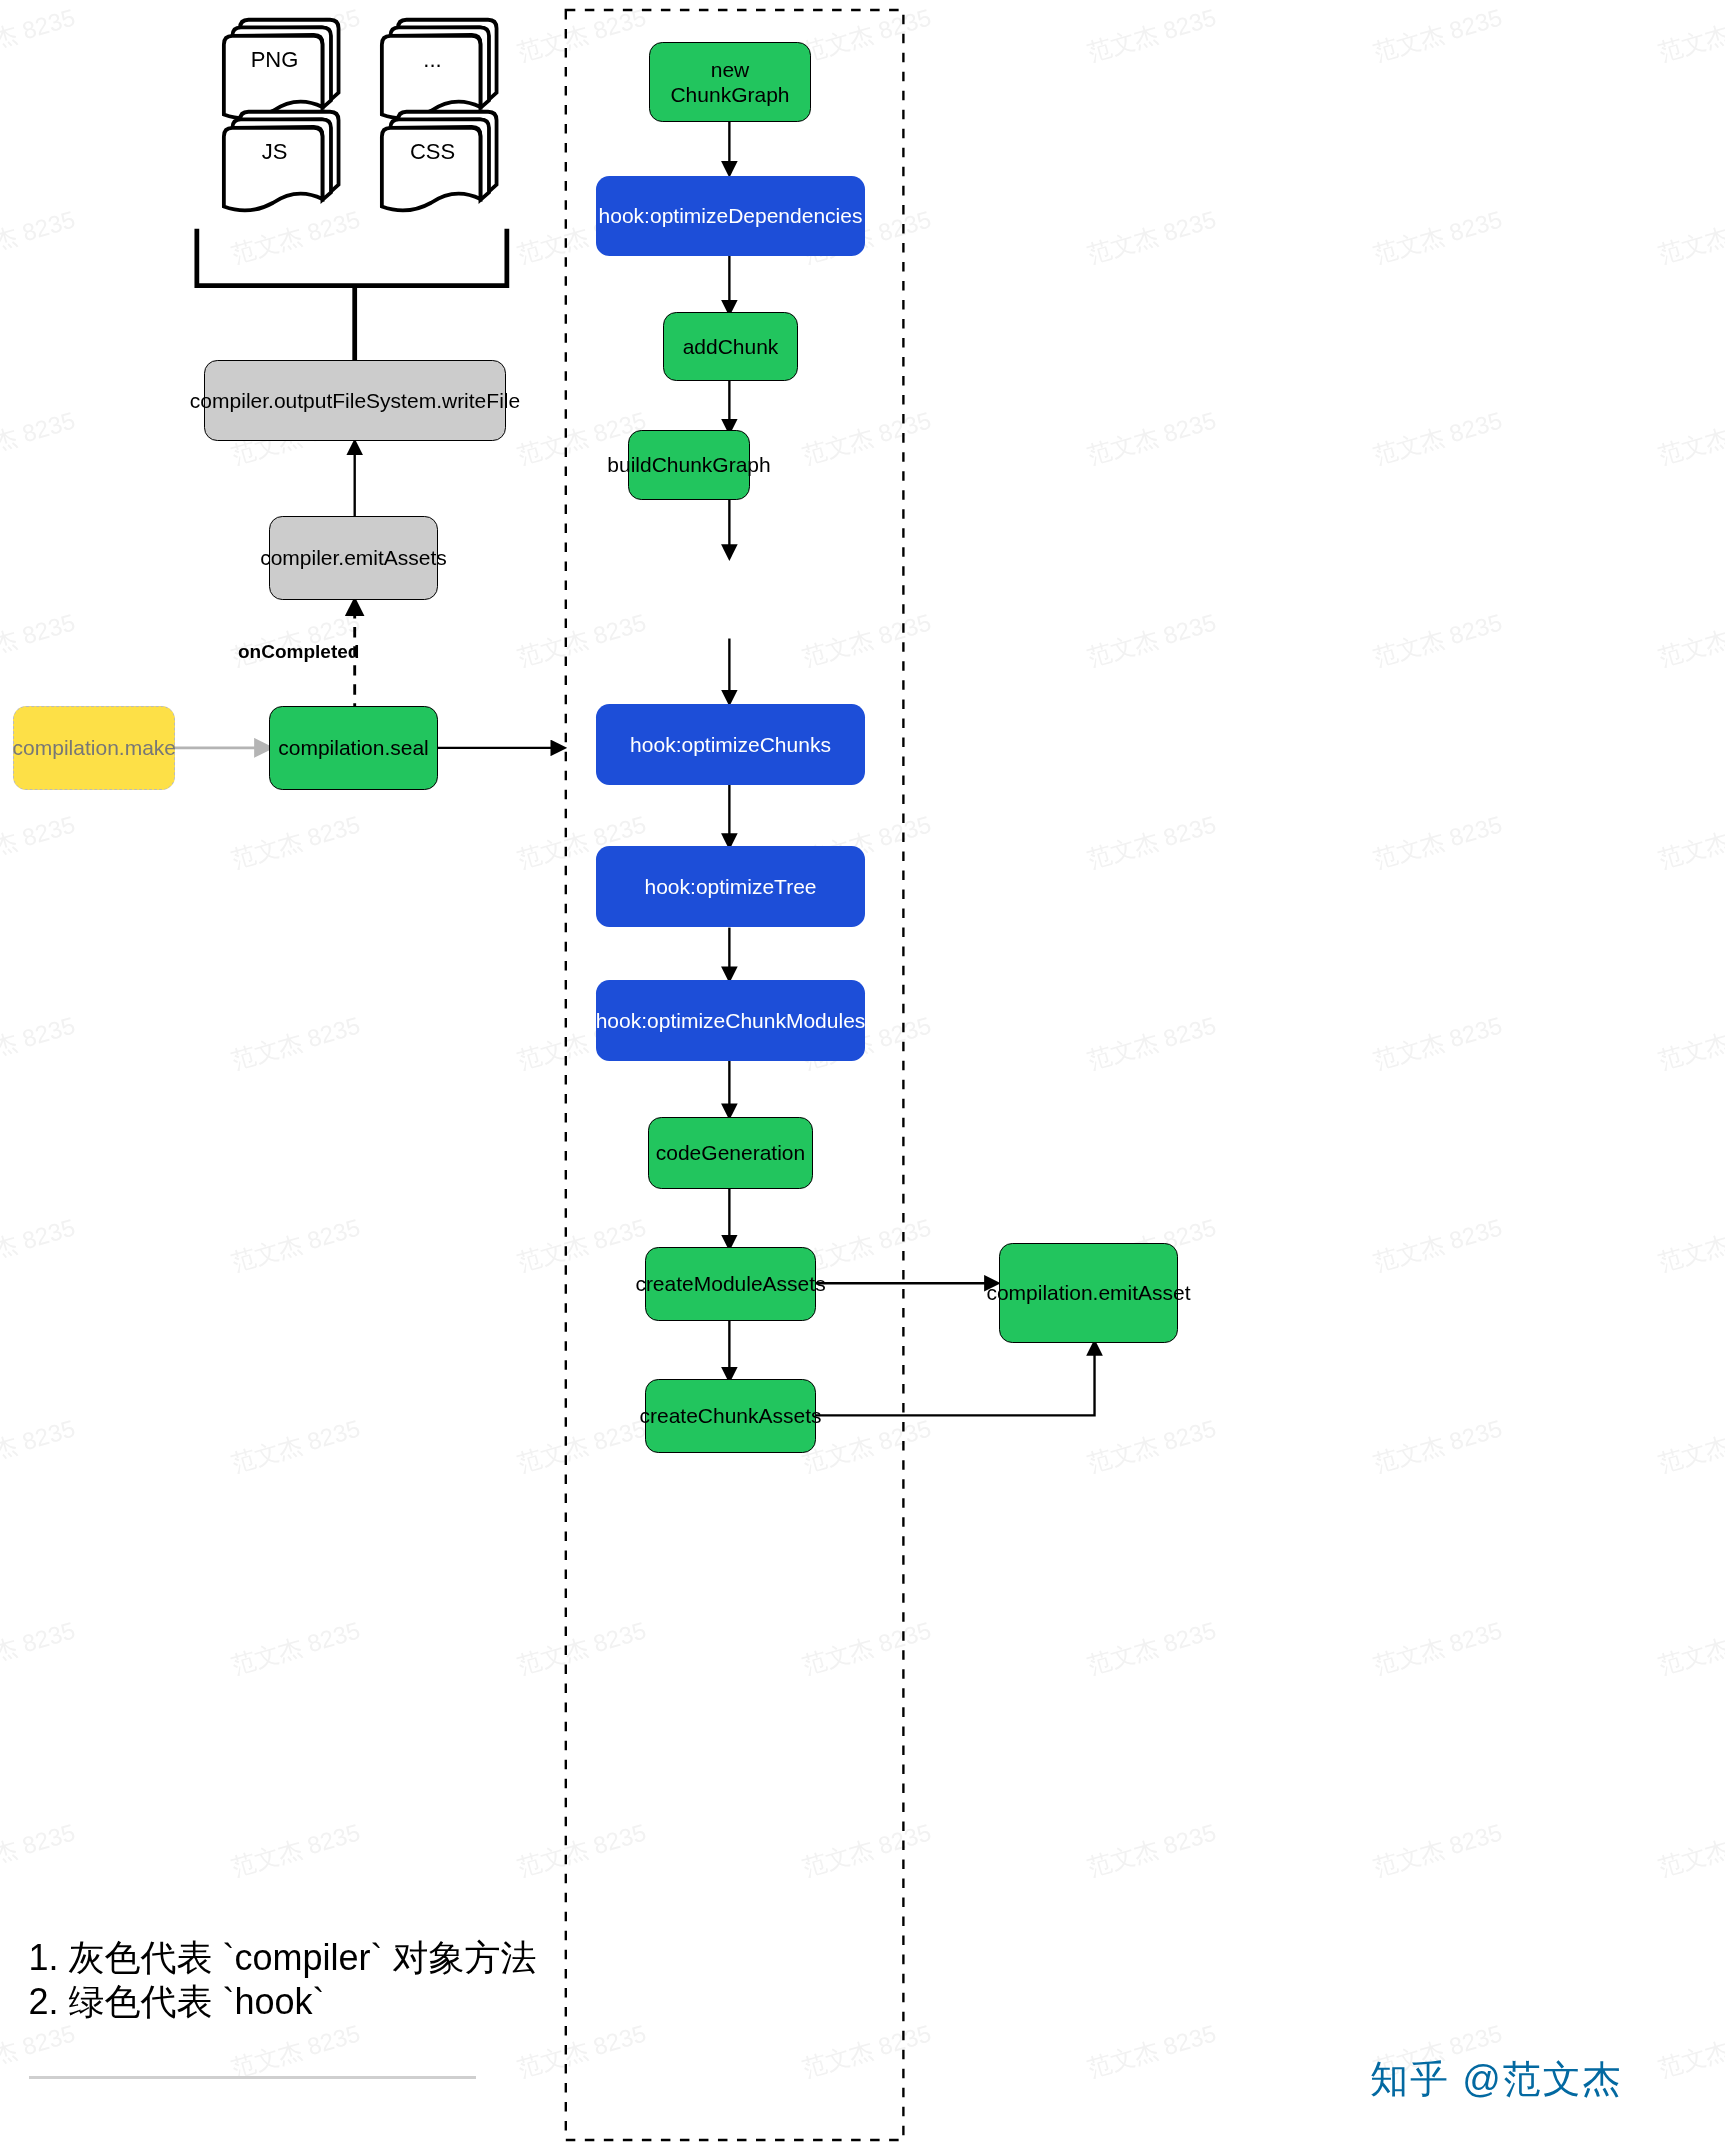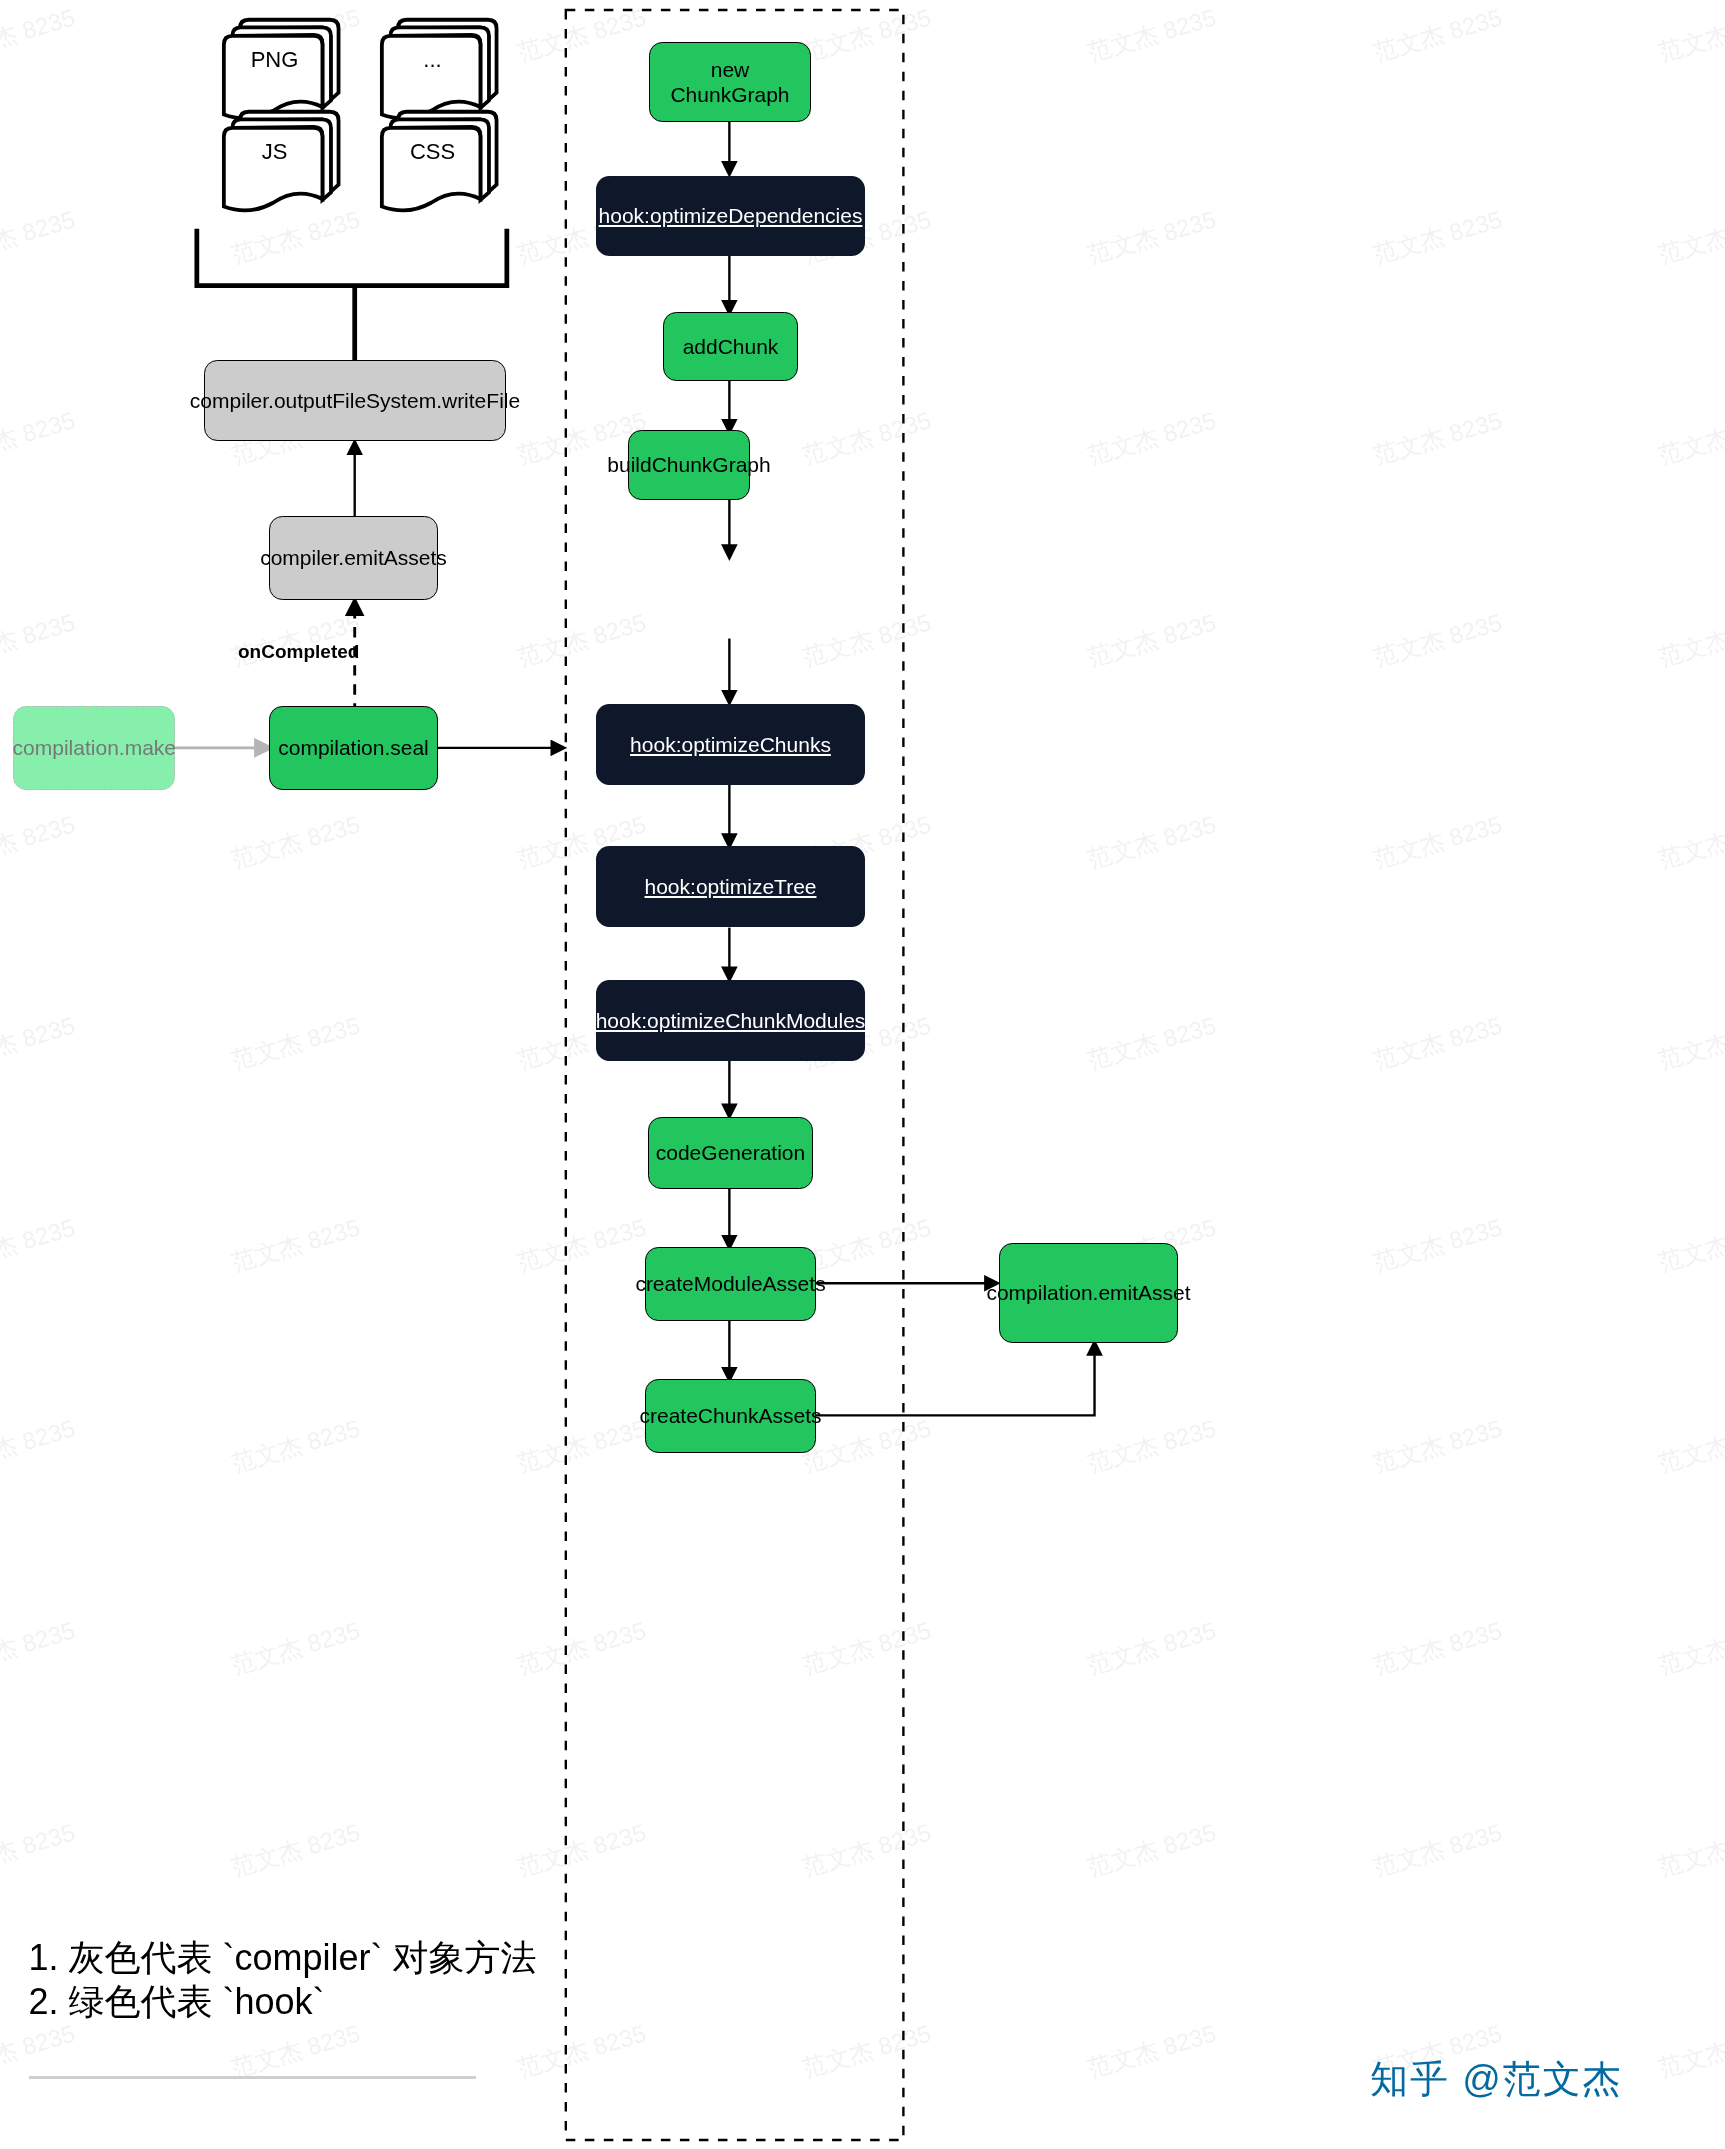--- a/index.html
+++ b/index.html
@@ -43,29 +43,28 @@
     color: #000;
   }
   .node-gray {
     background: #cccccc;
     border: 1.9px solid #000000;
     border-radius: 13.3px;
     font-size: 21px;
     color: #000;
   }
   .node-green {
-    background: #0f172a;
+    background: #1d4ed8;
     border: none;
     border-radius: 13.3px;
     font-size: 21px;
     color: #ffffff;
-    text-decoration: underline;
   }
   .node-dashed {
-    background: #86efac;
+    background: #fde047;
     border: 1.9px dashed #bbbbbb;
     border-radius: 13.3px;
     font-size: 21px;
     color: #777777;
   }
 
   
   .file-stack {
     position: absolute;
     width: 128px;

